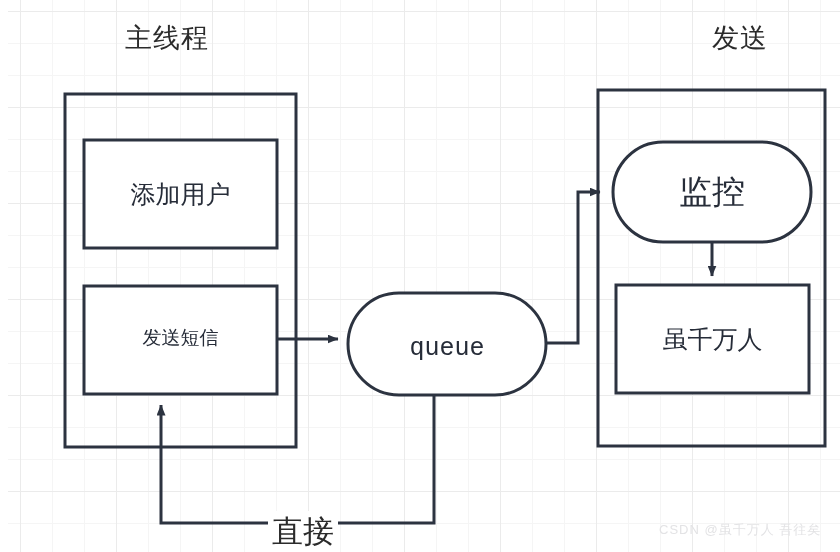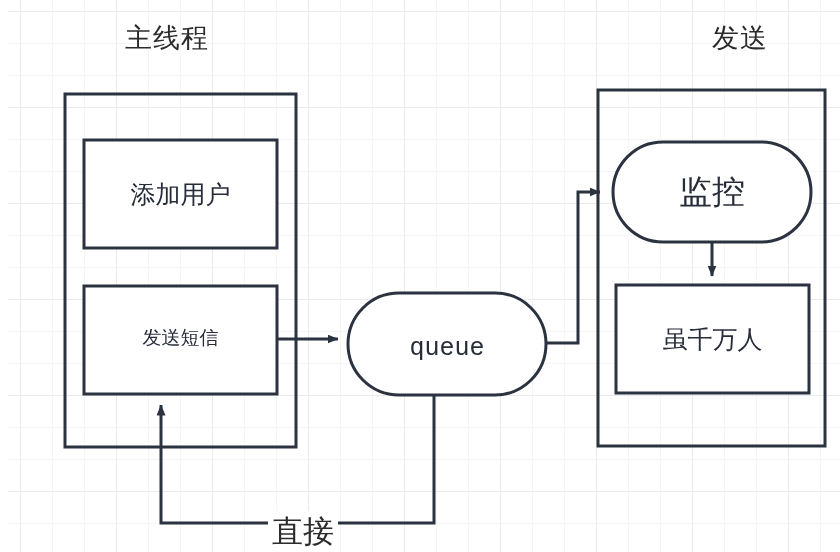--- a/index.html
+++ b/index.html
@@ -114,14 +114,15 @@
       <div class="node-label" style="left: 76px; top: 140px; width: 193px; height: 108px; font-size: 25px;">添加用户</div>
       <div class="node-label" style="left: 76px; top: 284px; width: 193px; height: 108px; font-size: 19px;">发送短信</div>
       <div class="node-label" style="left: 340px; top: 293px; width: 198px; height: 111px; font-size: 25px;">queue</div>
       <div class="node-label" style="left: 605px; top: 142px; width: 198px; height: 100px; font-size: 33px;">监控</div>
       <div class="node-label" style="left: 608px; top: 285px; width: 193px; height: 108px; font-size: 25px;">虽千万人</div>
     </div>
   <div id="edge-labels-group">
       <div class="edge-label" style="left: 260px; top: 511px;">直接</div>
     </div>
 
+  <div class="watermark" style="left: 651px; top: 521px;">CSDN @虽千万人    吾往矣</div>
 
 </div>
 
 </body></html>

